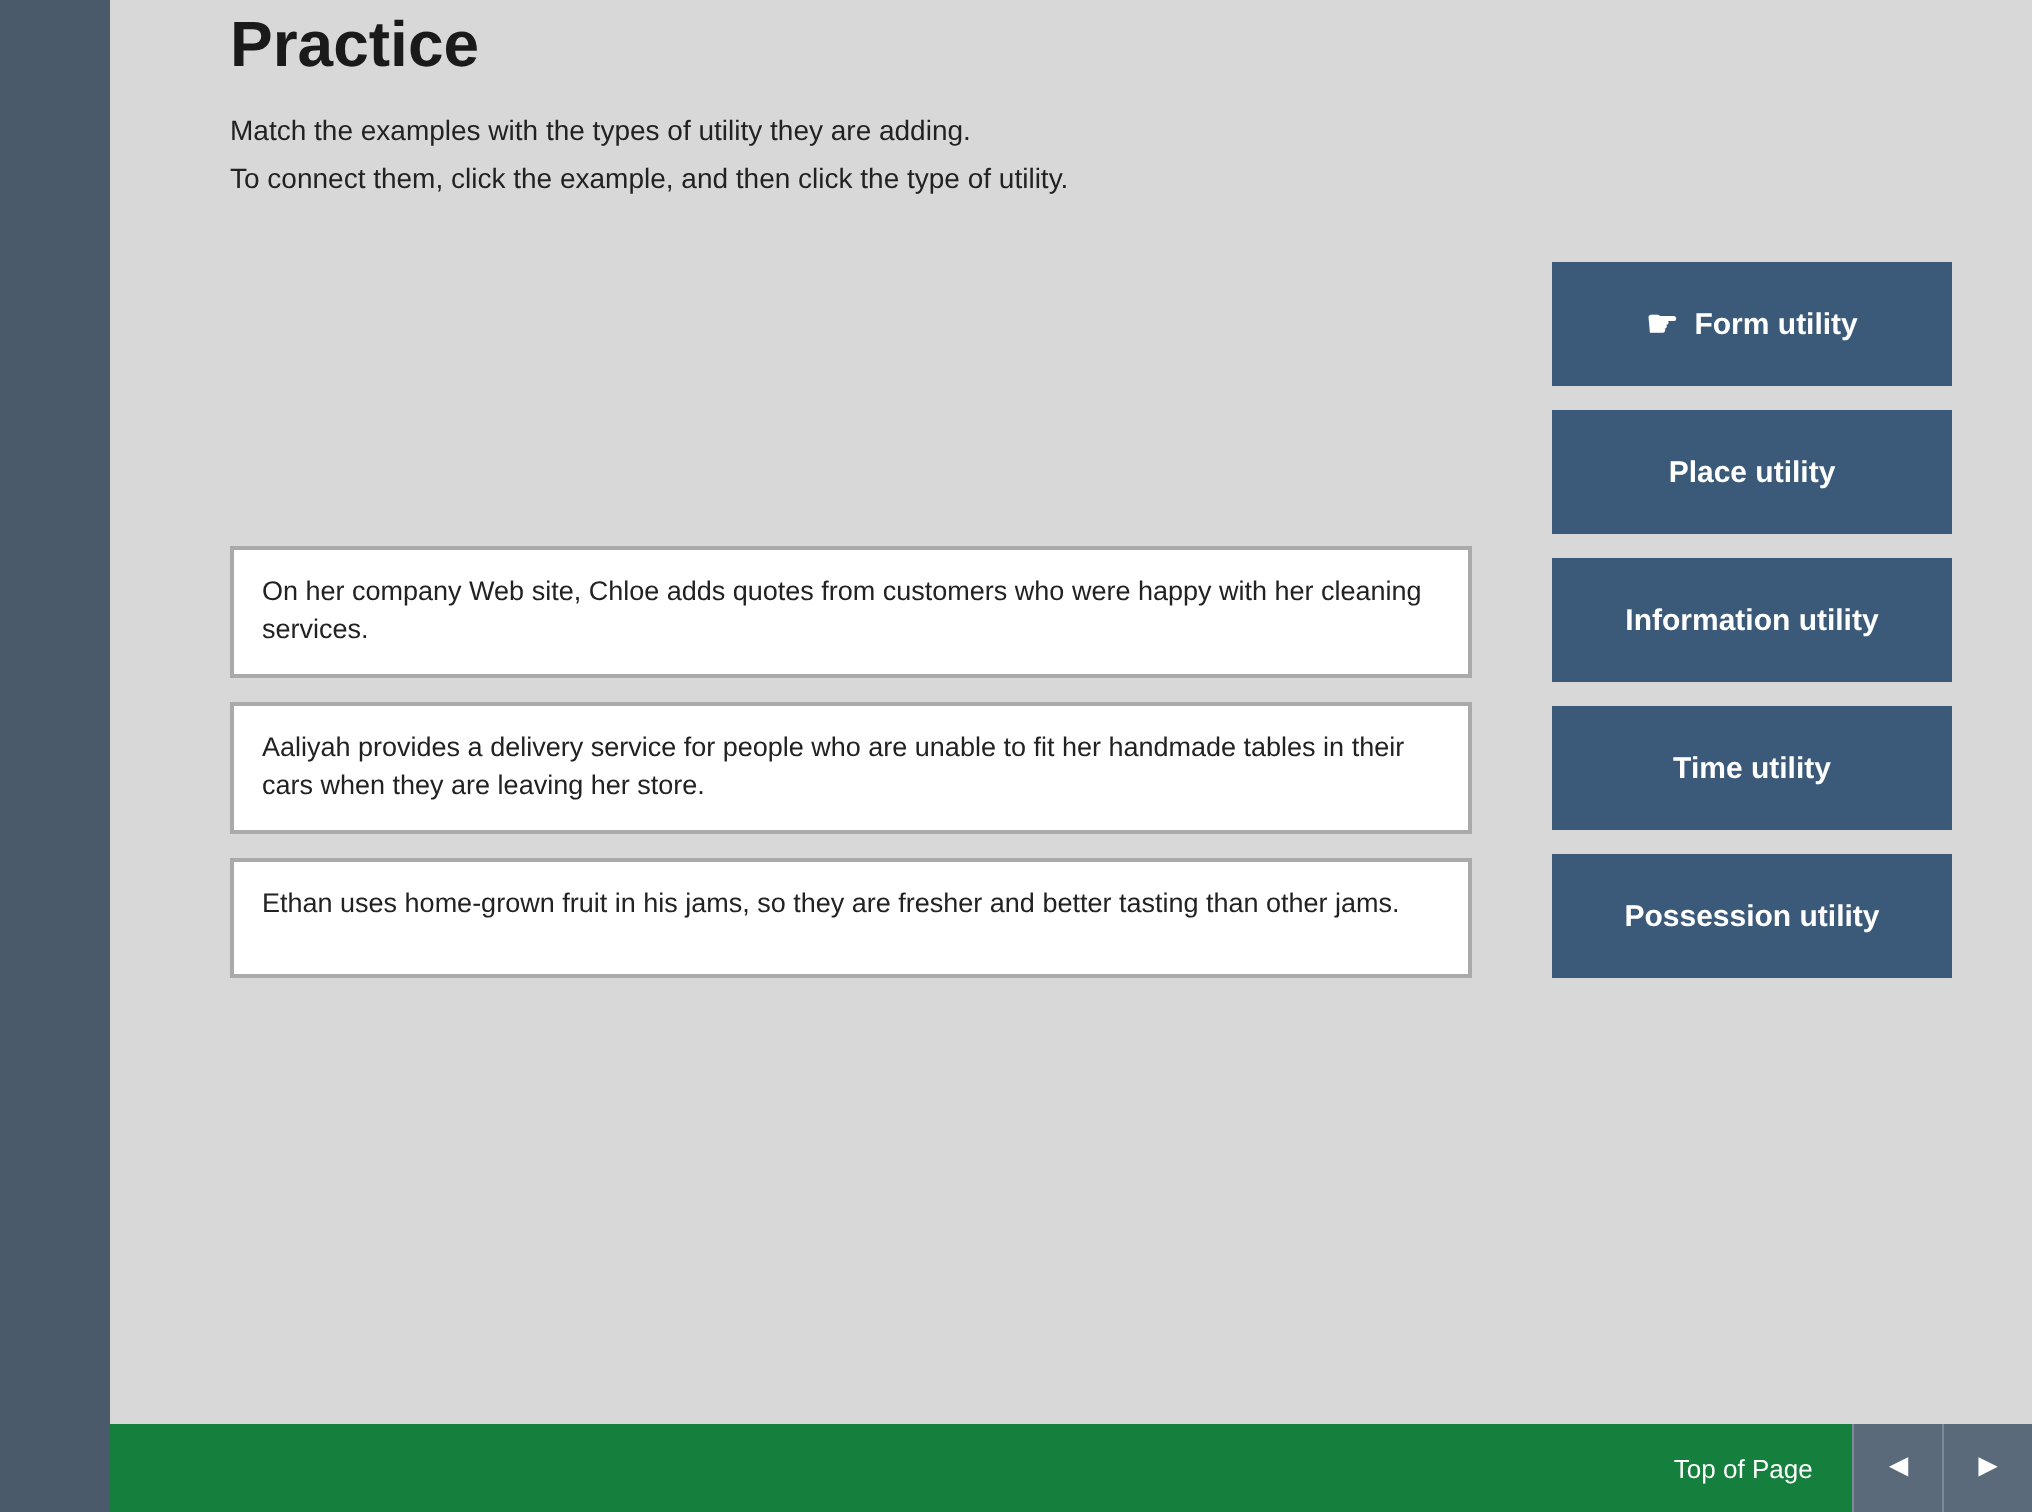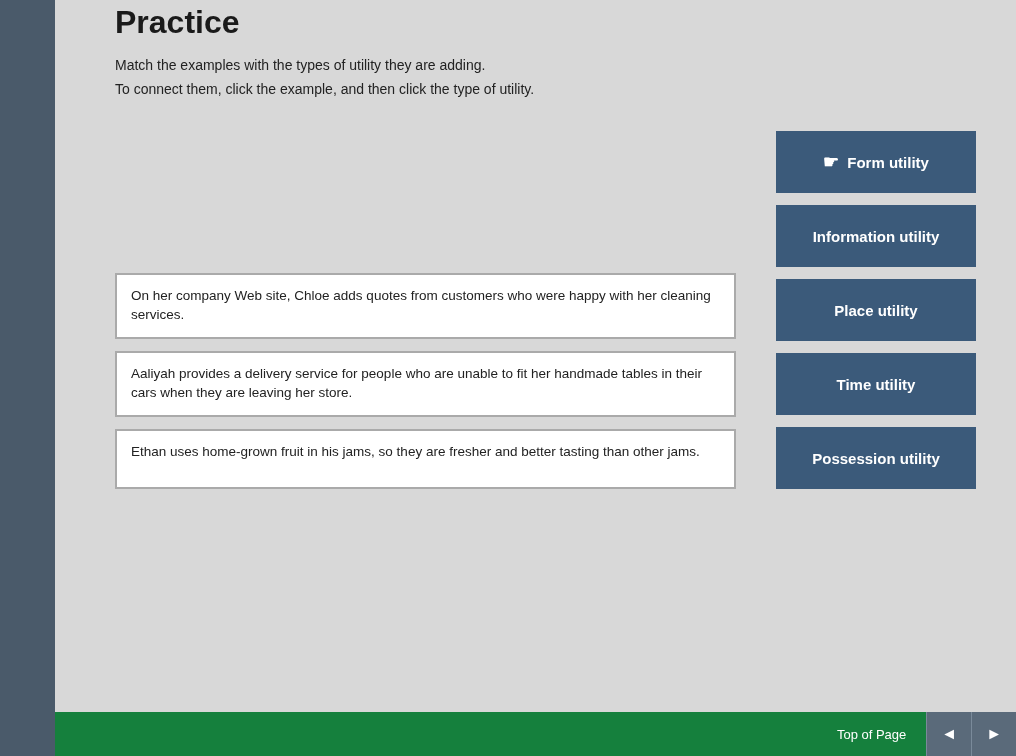--- a/index.html
+++ b/index.html
@@ -146,24 +146,24 @@
         <div class="example-card">Aaliyah provides a delivery service for people who are unable to fit her handmade tables in their cars when they are leaving her store.</div>
         <div class="example-card">Ethan uses home-grown fruit in his jams, so they are fresher and better tasting than other jams.</div>
       </div>
     <div class="utilities-column">
 
     <button class="utility-btn">
           <span class="hand-icon">☛</span>
           <span>Form utility</span>
         </button>
         <button class="utility-btn">
-          <span>Information utility</span>
+          <span>Place utility</span>
         </button>
         <button class="utility-btn">
-          <span>Place utility</span>
+          <span>Information utility</span>
         </button>
         <button class="utility-btn">
           <span>Time utility</span>
         </button>
         <button class="utility-btn">
           <span>Possession utility</span>
         </button>
       </div>
   </div>
 </div>

